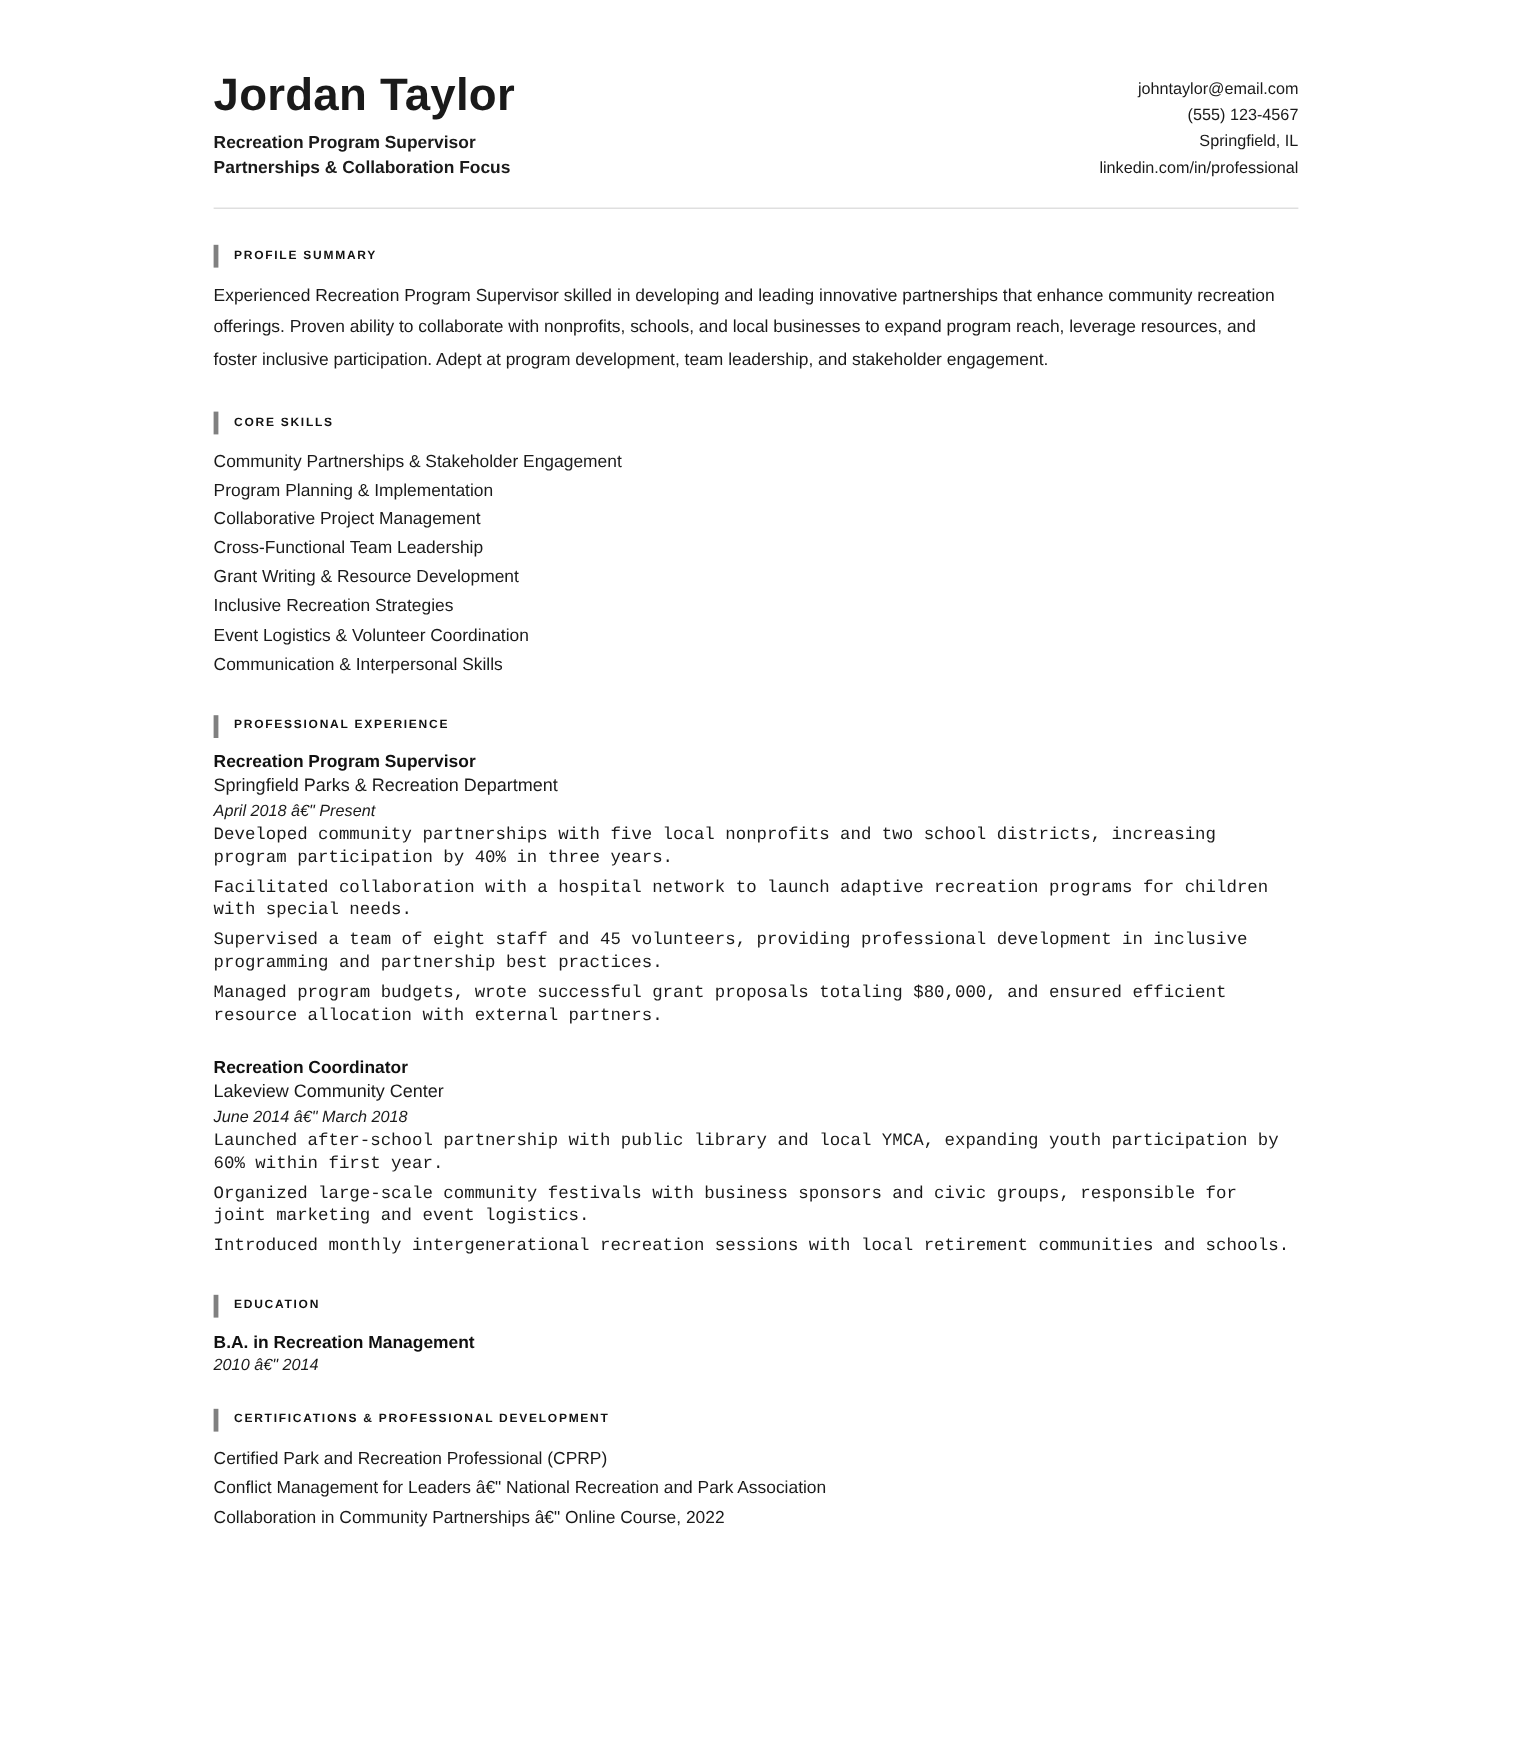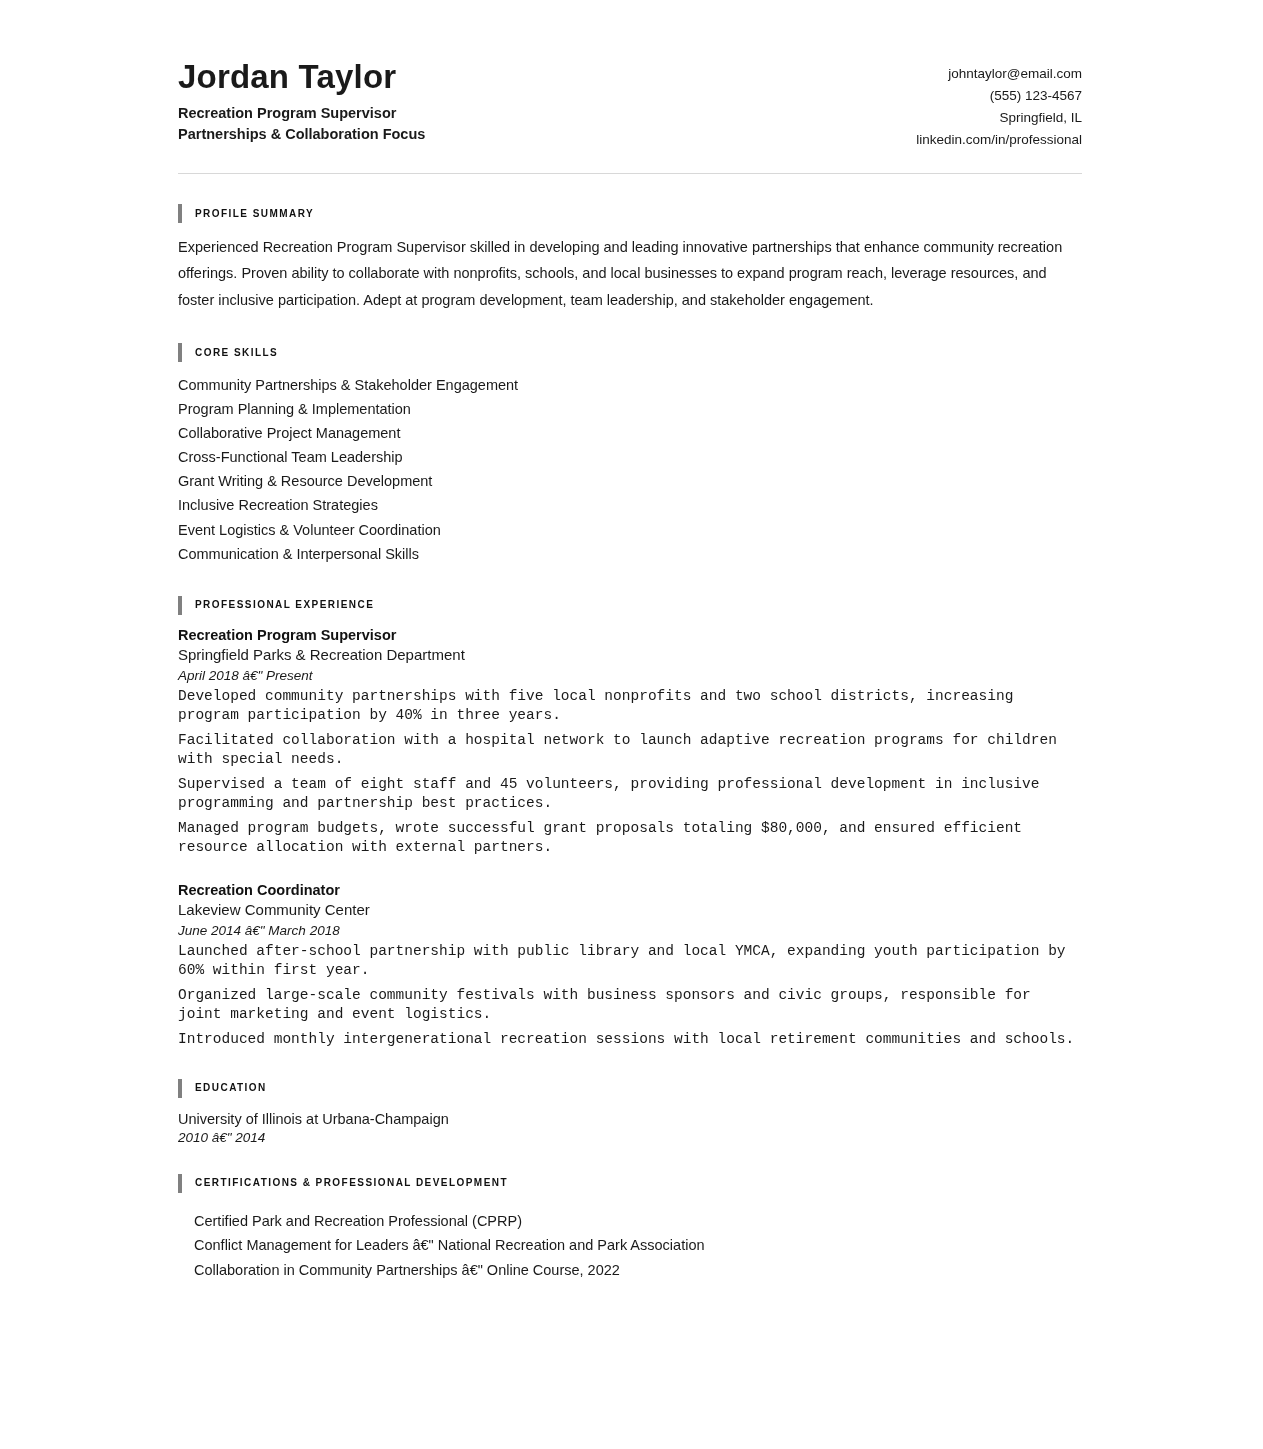--- a/index.html
+++ b/index.html
@@ -32,21 +32,21 @@
   .header {
     display: flex;
     align-items: flex-start;
     justify-content: space-between;
     padding-top: 58px;
   }
   .identity {
     flex: 0 1 auto;
   }
   .name {
-    font-size: 33px;
+    font-size: 38px;
     font-weight: bold;
     line-height: 1.18;
     letter-spacing: 0.2px;
     margin: 0 0 6px 0;
     color: #1a1a1a;
   }
   .title-line {
     font-size: 14.5px;
     font-weight: bold;
     line-height: 1.44;
@@ -174,21 +174,21 @@
   .edu-dates {
     font-size: 13.5px;
     font-style: italic;
     line-height: 1.4;
     color: #1a1a1a;
   }
 
   
   .cert-list {
     list-style: none;
-    margin: 16px;
+    margin: 0;
     padding: 0;
   }
   .cert-list li {
     font-size: 14.5px;
     line-height: 1.68;
     color: #1a1a1a;
   }
 </style>
 </head>
 <body>
@@ -265,21 +265,21 @@
         </ul>
       </div>
     </div>
 
     <div class="section">
       <div class="section-header">
         <span class="accent-bar"></span>
         <span class="section-title">EDUCATION</span>
       </div>
       <div>
-        <div class="edu-school">University of Illinois at Urbana-Champaign</div>
+        <div class="edu-degree">B.A. in Recreation Management</div>
         <div class="edu-dates">2010 â€" 2014</div>
       </div>
     </div>
 
     <div class="section tight">
       <div class="section-header">
         <span class="accent-bar"></span>
         <span class="section-title">CERTIFICATIONS &amp; PROFESSIONAL DEVELOPMENT</span>
       </div>
       <ul class="cert-list">

